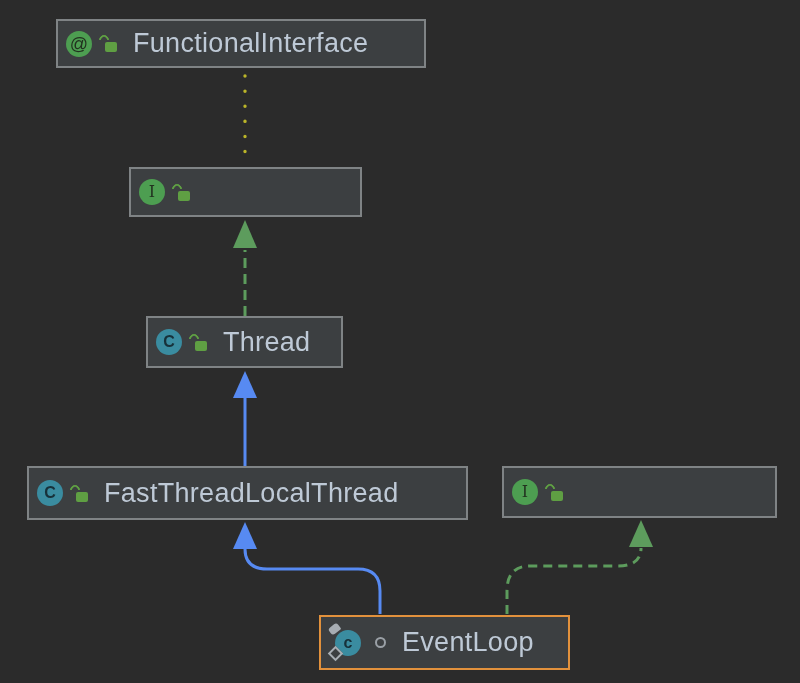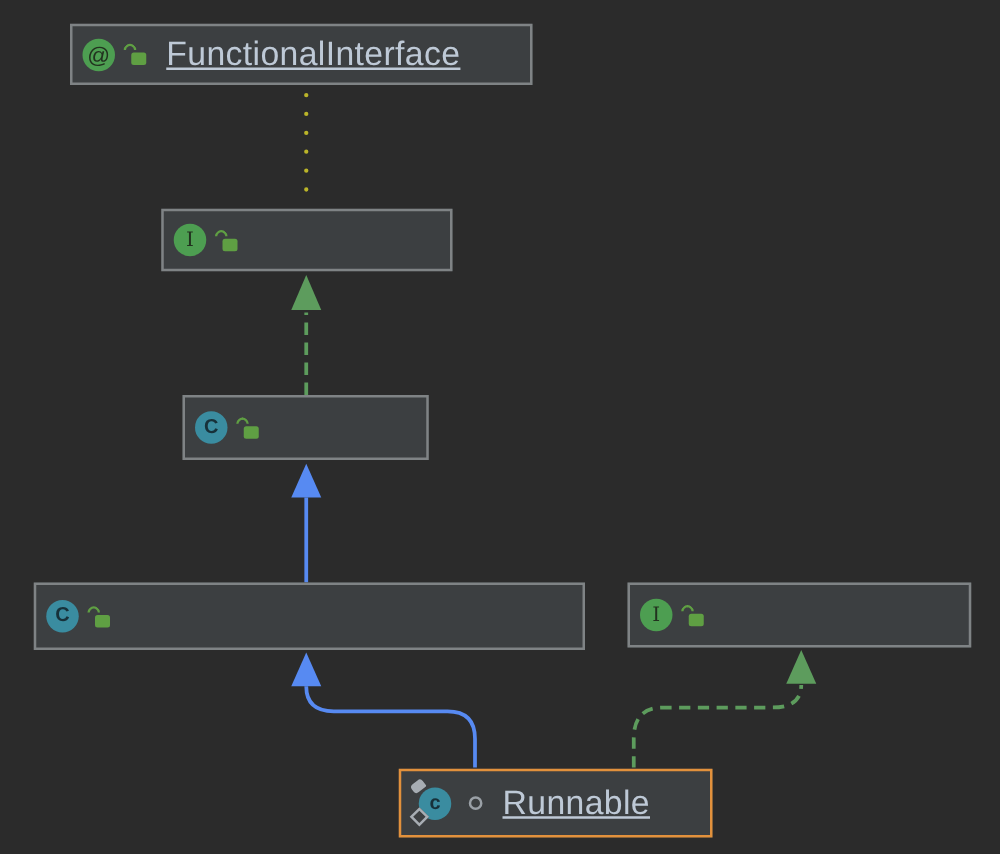--- a/index.html
+++ b/index.html
@@ -96,21 +96,21 @@
 
   
   .vis-circle {
     width: 7px; height: 7px;
     border: 2.5px solid #9aa0a6;
     border-radius: 50%;
     margin-left: 12px;
     flex: 0 0 auto;
   }
 
-  .label { margin-left: 16px; letter-spacing: 0.3px; text-decoration: underline; }
+  .label { margin-left: 16px; letter-spacing: 0.3px; }
 </style>
 </head>
 <body>
 
 <div class="canvas">
 
   <svg class="edges" viewBox="0 0 800 683">
 
     <g>
       <path d="M245 76 L245 161" fill="none" stroke="#bbb529" stroke-width="3.4" stroke-linecap="round" stroke-dasharray="0.1 15"></path>
@@ -159,30 +159,32 @@
   </div>
 
   <div class="node node-thread">
     <span class="badge teal">
         <span class="gc">C</span>
       </span>
     <span class="lock">
         <span class="shackle"></span>
         <span class="body"></span>
       </span>
+    <span class="label">Thread</span>
   </div>
 
   <div class="node node-ftlt">
     <span class="badge teal">
         <span class="gc">C</span>
       </span>
     <span class="lock">
         <span class="shackle"></span>
         <span class="body"></span>
       </span>
+    <span class="label">FastThreadLocalThread</span>
   </div>
 
   <div class="node node-nonblocking">
     <span class="badge green">
         <span class="gi">I</span>
       </span>
     <span class="lock">
         <span class="shackle"></span>
         <span class="body"></span>
       </span>
@@ -190,16 +192,16 @@
 
   <div class="node node-eventloop selected">
     <span class="deco-wrap">
       <span class="deco-top"></span>
       <span class="badge teal">
           <span class="gc">c</span>
         </span>
       <span class="deco-bottom"></span>
     </span>
     <span class="vis-circle"></span>
-    <span class="label">Runnable</span>
+    <span class="label">EventLoop</span>
   </div>
 
 </div>
 
 </body></html>

